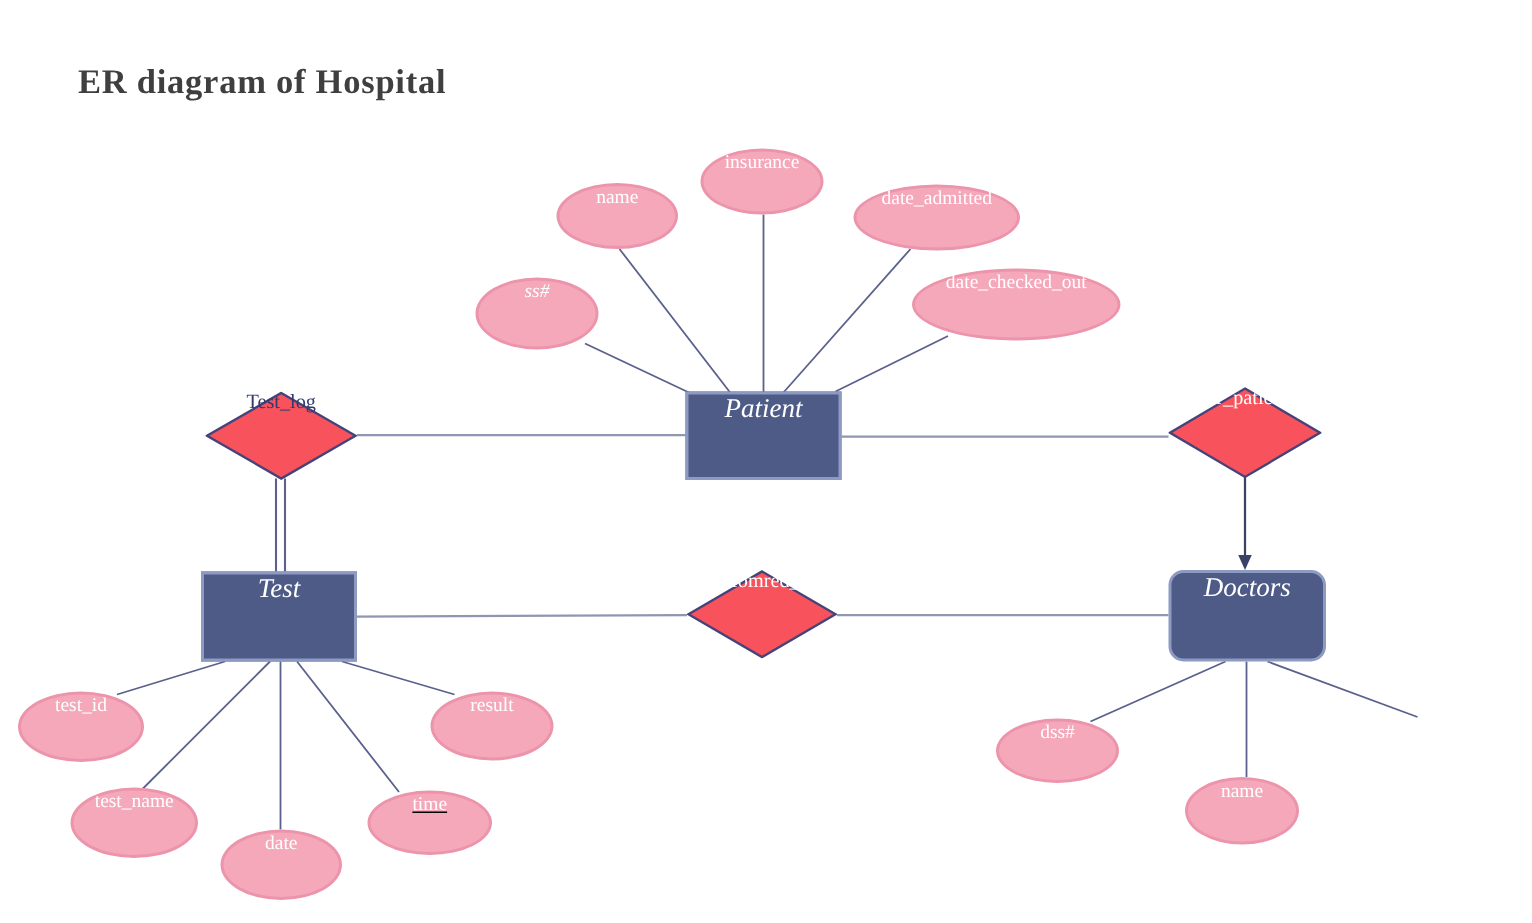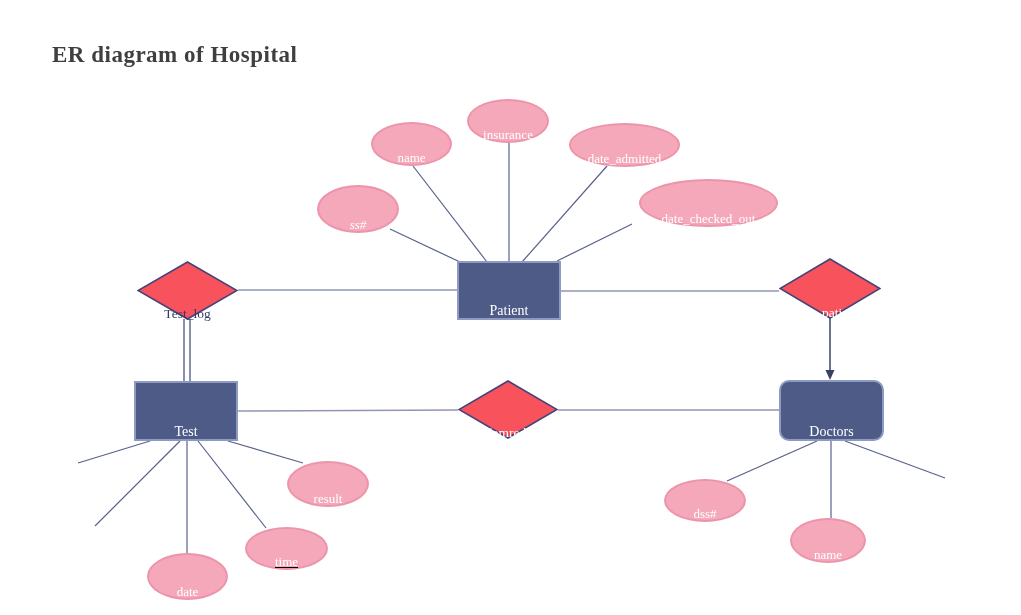--- a/index.html
+++ b/index.html
@@ -28,36 +28,36 @@
     position: absolute;
     left: 0; top: 0;
     width: 1021px; height: 615px;
   }
   #lines line.conn  { stroke: var(--connector, #59618c); stroke-width: 1.2; }
   #lines line.rel   { stroke: var(--relation-line, #9096b2); stroke-width: 1.5; }
   #lines line.dbl   { stroke: var(--connector, #59618c); stroke-width: 1.4; }
   #lines line.arrow { stroke: var(--arrow, #3a4166); stroke-width: 1.5; }
   #lines polygon.arrowhead { fill: var(--arrow, #3a4166); }
 
-  .node { position: absolute; display: flex; align-items: flex-end; justify-content: center; }
+  .node { position: absolute; display: flex; align-items: flex-start; justify-content: center; }
   .node .label {
     position: relative;
     z-index: 2;
     color: var(--label-light, #fff);
     font-size: 13.5px;
     text-align: center;
     white-space: nowrap;
     line-height: 1;
   }
   .entity {
     background: var(--entity-fill, #4e5b87);
     border: 2px solid var(--entity-border, #8d9ac2);
     box-sizing: border-box;
   }
-  .entity .label { font-size: 14px; }
+  .entity .label { font-size: 18px; font-style: italic; }
   .ellipse {
     background: var(--attribute-fill, #f5a8ba);
     border: 2px solid var(--attribute-border, #ec94ab);
     border-radius: 50%;
     box-sizing: border-box;
   }
   .ellipse .label { font-size: 13px; }
   .diamond { background: transparent; }
   .diamond svg.diamond-shape {
     position: absolute;
@@ -144,24 +144,30 @@
   </div>
   <div class="node ellipse" style="left:371px;top:122px;width:81px;height:44px;">
     <span class="label">name</span>
   </div>
   <div class="node ellipse" style="left:467px;top:99px;width:82px;height:44px;">
     <span class="label">insurance</span>
   </div>
   <div class="node ellipse" style="left:569px;top:123px;width:111px;height:44px;">
     <span class="label">date_admitted</span>
   </div>
-  <div class="node ellipse" style="left:639px;top:179px;width:139px;height:48px;">
+  <div class="node ellipse" style="left:608px;top:179px;width:139px;height:48px;">
     <span class="label">date_checked_out</span>
   </div>
 
+  <div class="node ellipse" style="left:12px;top:461px;width:84px;height:47px;">
+    <span class="label">test_id</span>
+  </div>
+  <div class="node ellipse" style="left:47px;top:525px;width:85px;height:47px;">
+    <span class="label">test_name</span>
+  </div>
   <div class="node ellipse" style="left:147px;top:553px;width:81px;height:47px;">
     <span class="label">date</span>
   </div>
   <div class="node ellipse" style="left:245px;top:527px;width:83px;height:43px;text-decoration:underline;">
     <span class="label">time</span>
   </div>
   <div class="node ellipse" style="left:287px;top:461px;width:82px;height:46px;">
     <span class="label">result</span>
   </div>
 

